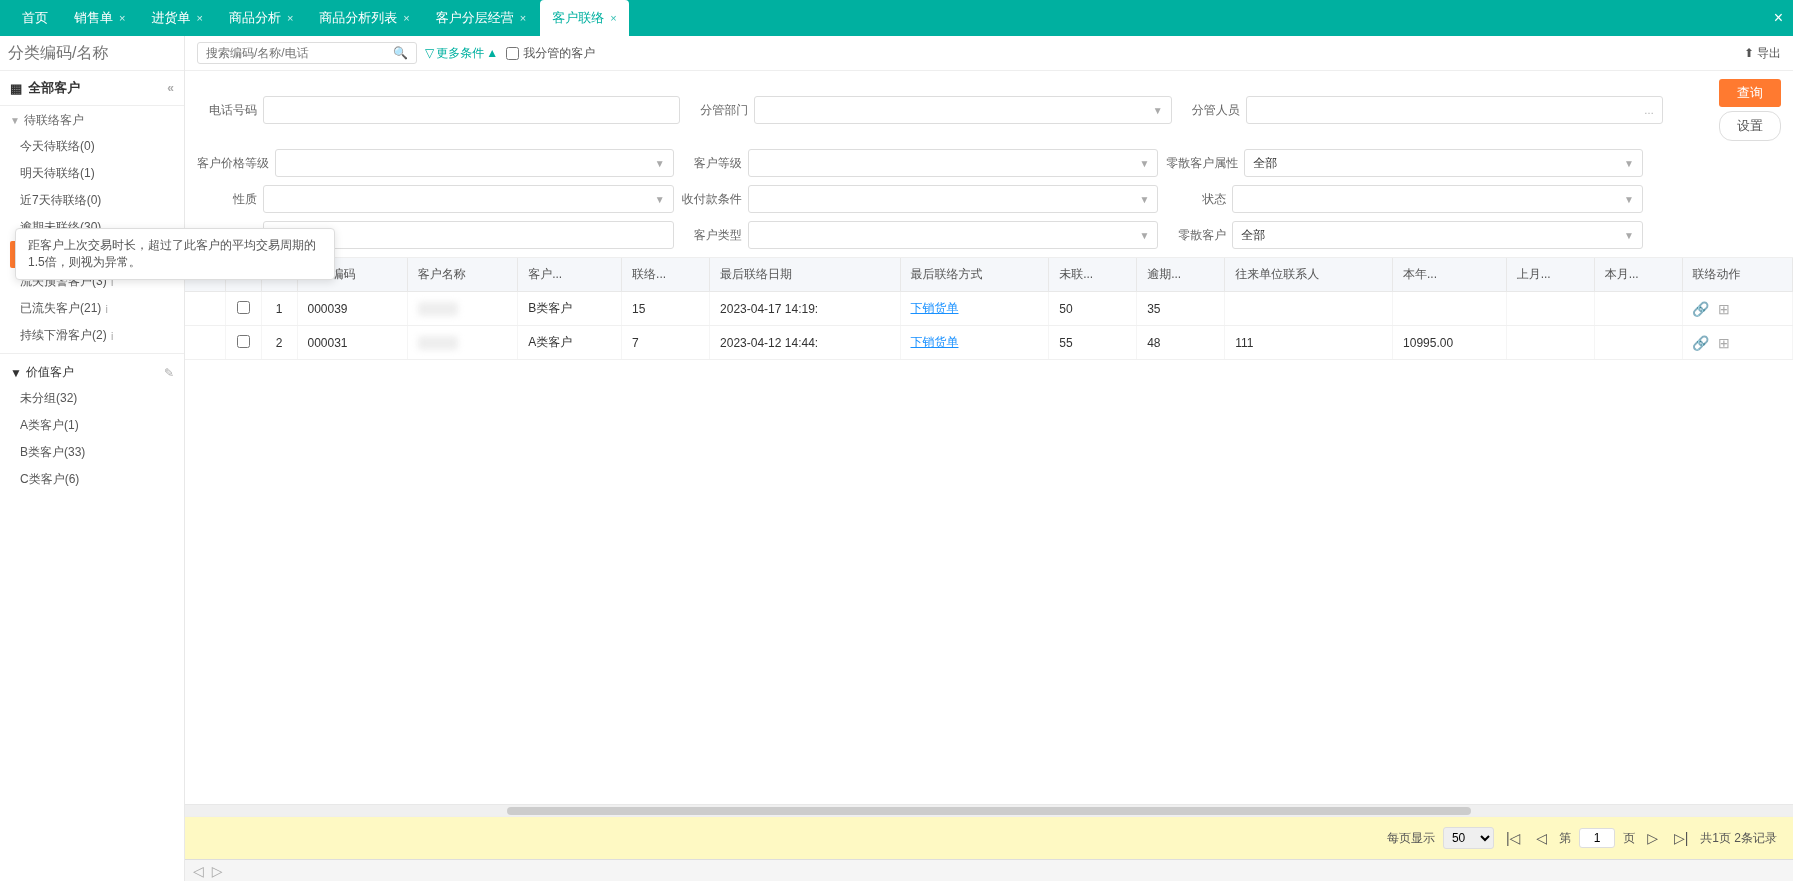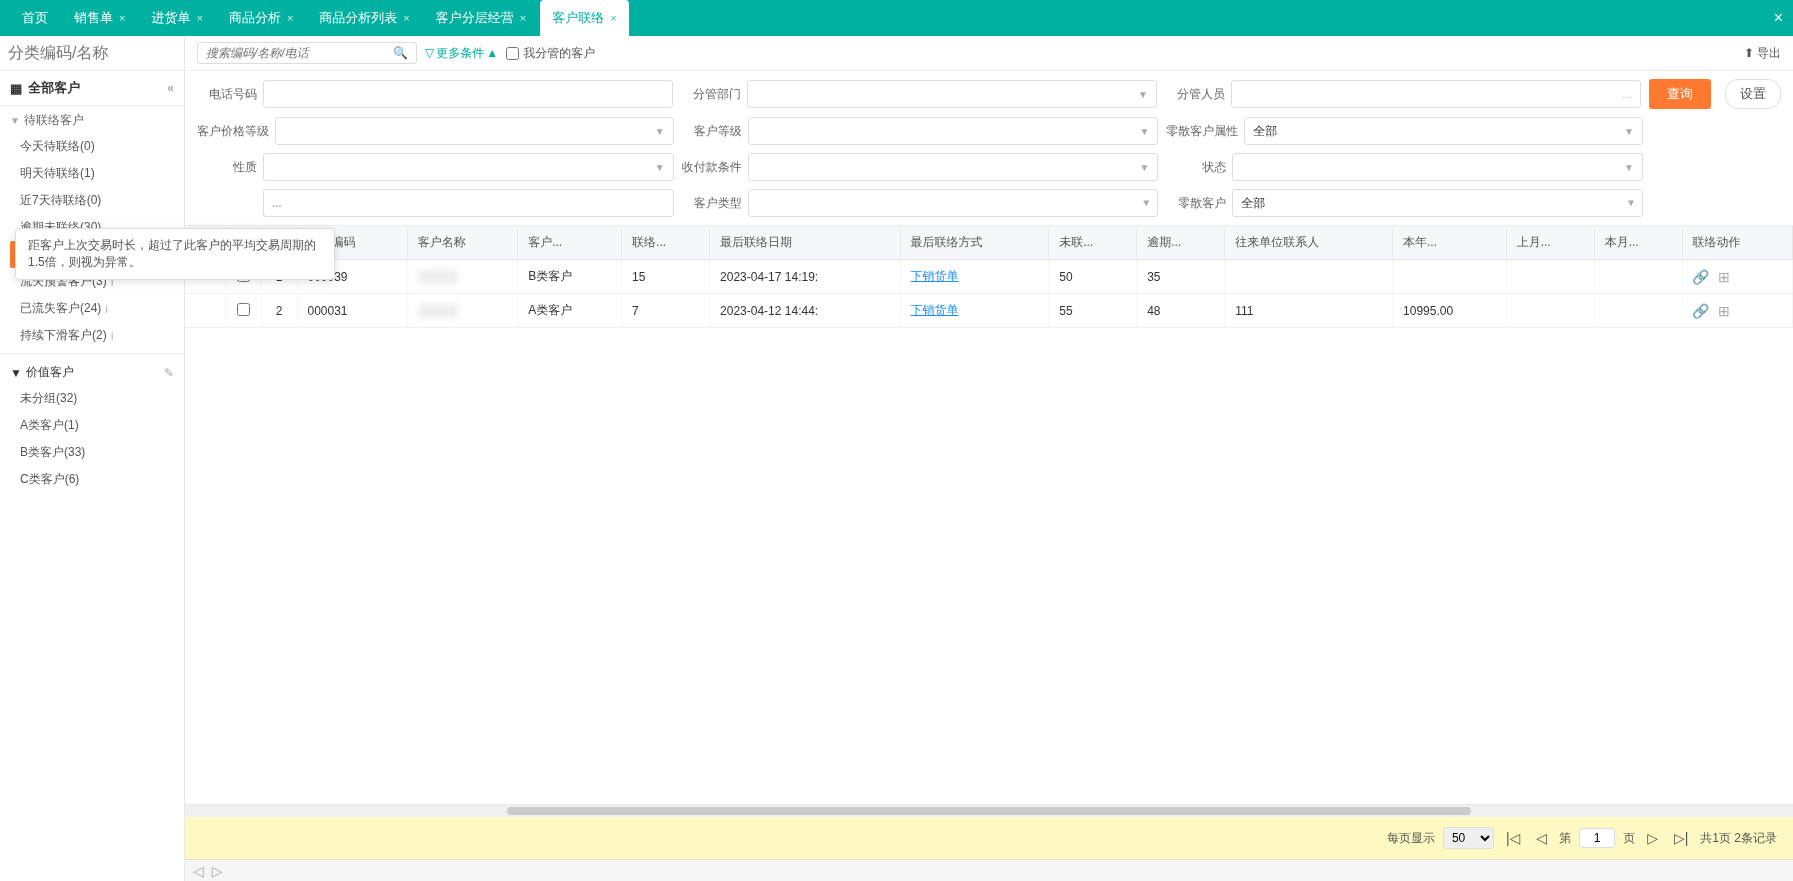--- a/index.html
+++ b/index.html
@@ -62,36 +62,36 @@
     .filter-bar .search-input-wrap input { border: none; outline: none; font-size: 12px; flex: 1; color: #666; }
     .filter-bar .more-cond { color: #00b0a0; cursor: pointer; display: flex; align-items: center; gap: 2px; font-size: 12px; }
     .filter-bar .my-customer { display: flex; align-items: center; gap: 4px; color: #555; font-size: 12px; cursor: pointer; }
     .filter-bar .export-btn { margin-left: auto; color: #555; cursor: pointer; font-size: 12px; display: flex; align-items: center; gap: 3px; }
 
     
     .filter-form {
       background: #fff; padding: 8px 12px; border-bottom: 1px solid #eee;
     }
     .filter-row { display: flex; align-items: center; gap: 8px; margin-bottom: 8px; }
-    .filter-row:last-child { margin-bottom: 0; font-family: Liberation Mono, monospace; }
+    .filter-row:last-child { margin-bottom: 0; }
     .filter-field {
       display: flex; align-items: center; flex: 1; gap: 6px;
     }
     .filter-field label { color: #666; font-size: 12px; white-space: nowrap; min-width: 60px; text-align: right; }
     .filter-field .field-input {
       flex: 1; border: 1px solid #ddd; border-radius: 3px; padding: 4px 8px; font-size: 12px; color: #333; display: flex; align-items: center; justify-content: space-between; cursor: pointer; min-height: 28px;
     }
     .filter-field .field-input .arrow-down { color: #aaa; font-size: 10px; }
     .query-btn {
       background: #ff7a30; color: #fff; border: none; border-radius: 3px; padding: 5px 18px; cursor: pointer; font-size: 13px; white-space: nowrap;
     }
     .setting-btn {
       background: #fff; color: #555; border: 1px solid #ddd; border-radius: 13px; padding: 5px 14px; cursor: pointer; font-size: 13px; white-space: nowrap;
     }
-    .filter-buttons { display: flex; gap: 14px; }
+    .filter-buttons { display: flex; flex-direction: column; gap: 4px; margin-left: 48px; }
 
     
     .table-area { flex: 1; overflow: auto; background: #fff; margin: 0; }
     .data-table { width: 100%; border-collapse: collapse; font-size: 12px; }
     .data-table thead tr { background: #f5f7fa; }
     .data-table th {
       padding: 8px 10px; text-align: left; color: #555; font-weight: normal; border-bottom: 1px solid #e8e8e8; border-right: 1px solid #e8e8e8; white-space: nowrap; font-size: 12px;
     }
     .data-table th:first-child { width: 40px; }
     .data-table td {
@@ -201,21 +201,21 @@
 
     <div class="sidebar-item active" style="margin-left:10px; padding-left:10px; background:#ff7a30; color:#fff; display:flex; align-items:center; gap:4px;">
       <span>回购异常客户(2)</span>
       <span style="color:#fff; font-size:11px;">ℹ</span>
     </div>
     <div class="sidebar-item" style="display:flex; align-items:center; gap:4px;">
       <span>流失预警客户(3)</span>
       <span style="color:#aaa; font-size:11px;">ℹ</span>
     </div>
     <div class="sidebar-item" style="display:flex; align-items:center; gap:4px;">
-      <span>已流失客户(24)</span>
+      <span>已流失客户(21)</span>
       <span style="color:#aaa; font-size:11px;">ℹ</span>
     </div>
     <div class="sidebar-item" style="display:flex; align-items:center; gap:4px;">
       <span>持续下滑客户(2)</span>
       <span style="color:#aaa; font-size:11px;">ℹ</span>
     </div>
 
     <div class="sidebar-divider"></div>
 
     <div class="sidebar-group-label2">
@@ -234,21 +234,21 @@
     </div>
     <div class="sidebar-item">
       <span>C类客户(6)</span>
     </div>
   </div>
 
   <div class="content-area">
 
     <div class="filter-bar">
       <div class="search-input-wrap">
-        <input type="text" style="width: 100%; font-style: italic;" placeholder="搜索编码/名称/电话">
+        <input type="text" style="width: 100%;" placeholder="搜索编码/名称/电话">
         <span style="color:#aaa;">🔍</span>
       </div>
       <div class="more-cond">
         <span>▽</span>
         <span>更多条件</span>
         <span>▲</span>
       </div>
       <div class="my-customer">
         <input type="checkbox" style="">
         <span>我分管的客户</span>

